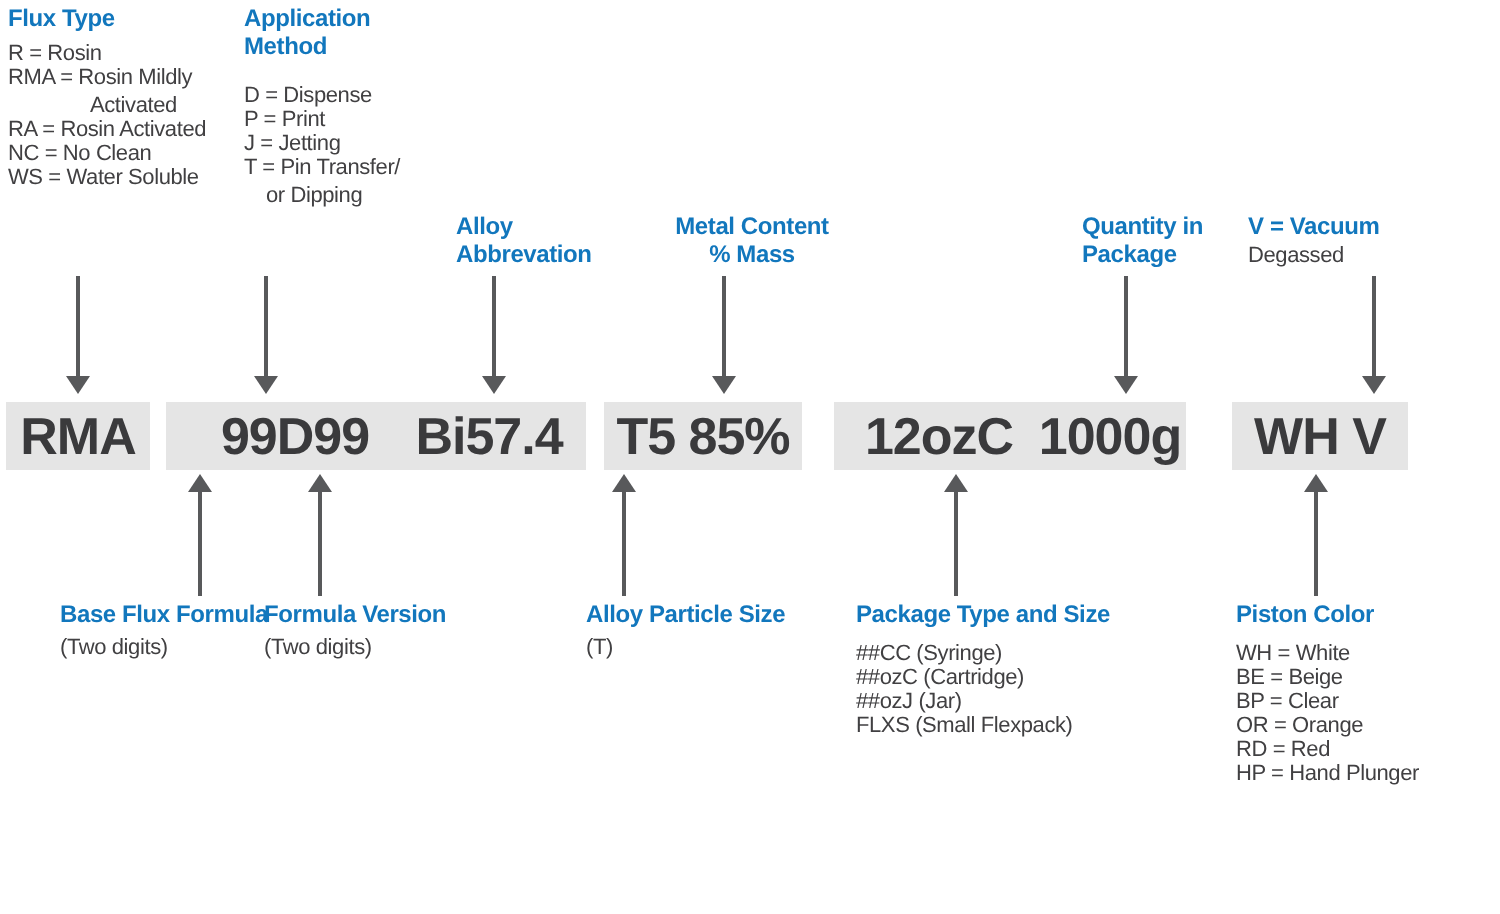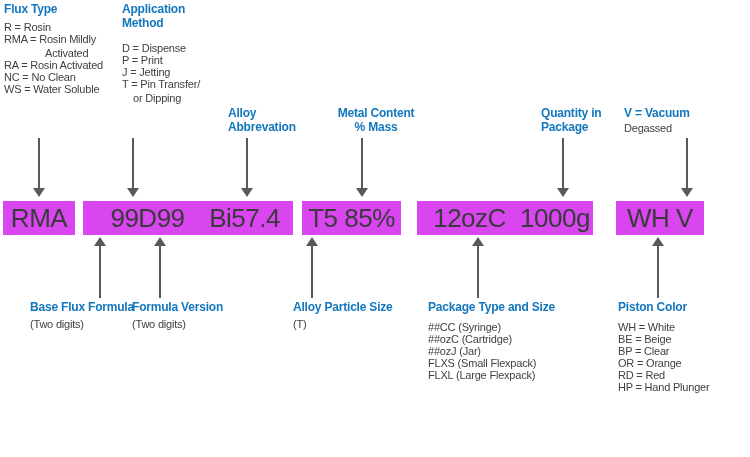--- a/index.html
+++ b/index.html
@@ -19,23 +19,23 @@
   }
   .li.first5  { margin-top:5px; }
   .li.first12 { margin-top:12px; }
   .li.first7  { margin-top:7px; }
   .li.cont41  { margin-top:2px; padding-left:41px; }
   .li.cont11  { margin-top:2px; padding-left:11px; }
   .note { color:#414042; font-size:11px; line-height:12px; margin-top:4px; letter-spacing:-0.2px; }
   .sub  { color:#414042; font-weight:normal; font-size:11px; line-height:13px; margin-top:2px; letter-spacing:-0.2px; }
 
   .code-box {
-    position:absolute; top:201px; height:34px; background:#d946ef;
+    position:absolute; top:201px; height:34px; background:#e5e5e5;
     display:flex; align-items:center; justify-content:center;
-    font-weight:normal; font-size:26px; color:#3a3a3c; letter-spacing:-0.5px;
+    font-weight:bold; font-size:26px; color:#3a3a3c; letter-spacing:-0.5px;
     white-space:nowrap;
   }
 
   .arrow { position:absolute; width:12px; }
   .arrow .shaft { position:absolute; left:5px; width:2px; background:#58595b; }
   .arrow.down .shaft { top:0; bottom:8px; }
   .arrow.down .head {
     position:absolute; bottom:0; left:0; width:0; height:0;
     border-left:6px solid transparent; border-right:6px solid transparent;
     border-top:9px solid #58595b;
@@ -154,21 +154,20 @@
   <div class="col" style="left:293px; top:300px">
     <div class="bh">Alloy Particle Size</div>
     <div class="note">(T)</div>
   </div>
   <div class="col" style="left:428px; top:300px; width:150px">
     <div class="bh">Package Type and Size</div>
     <div class="li first7">##CC (Syringe)</div>
     <div class="li">##ozC (Cartridge)</div>
     <div class="li">##ozJ (Jar)</div>
     <div class="li">FLXS (Small Flexpack)</div>
-    <div class="li">FLXL (Large Flexpack)</div>
   </div>
   <div class="col" style="left:618px; top:300px; width:130px">
     <div class="bh">Piston Color</div>
     <div class="li first7">WH = White</div>
     <div class="li">BE = Beige</div>
     <div class="li">BP = Clear</div>
     <div class="li">OR = Orange</div>
     <div class="li">RD = Red</div>
     <div class="li">HP = Hand Plunger</div>
   </div>

